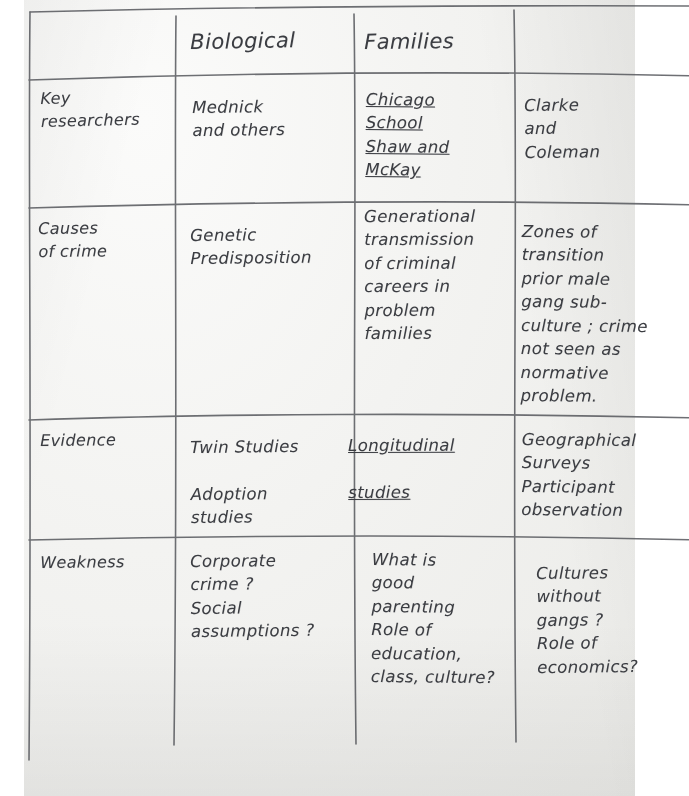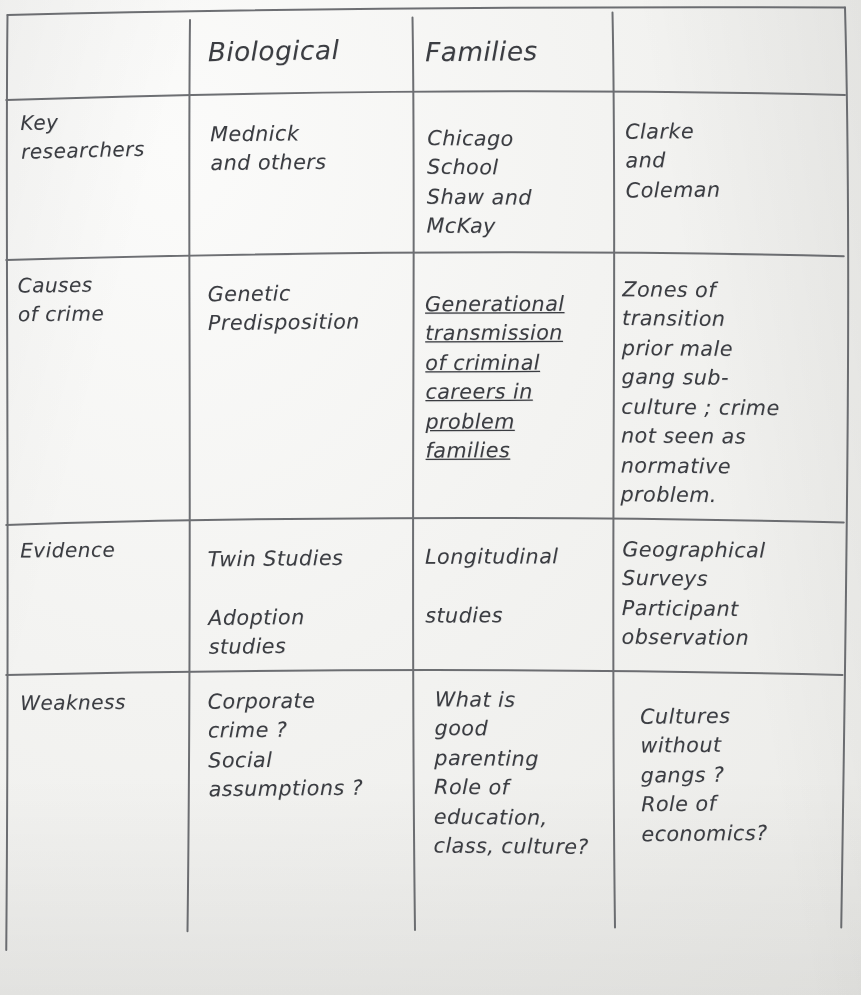--- a/index.html
+++ b/index.html
@@ -9,24 +9,25 @@
   }
   body {
     width: 689px;
     height: 796px;
     overflow: hidden;
     font-family: "DejaVu Sans", sans-serif;
   }
 
   #sheet {
     position: relative;
-    width: 689px;
+    width: 611px;
     height: 796px;
     background:
       radial-gradient(ellipse at 20% 15%, #fbfbfa 0%, #f3f3f1 45%, #ebebe8 100%);
+    margin-left: 24px;
   }
 
   
   .paper-shade {
     position: absolute;
     inset: 0;
     background:
       linear-gradient(105deg, rgba(0,0,0,0.035) 0%, rgba(0,0,0,0) 18%),
       linear-gradient(260deg, rgba(0,0,0,0.05) 0%, rgba(0,0,0,0) 22%),
       linear-gradient(180deg, rgba(0,0,0,0.0) 78%, rgba(0,0,0,0.055) 100%);
@@ -96,53 +97,53 @@
     </g>
   </svg>
 
   <div class="cell hand hdr tilt-a" style="left:166px; top:28px; width:160px;">Biological</div>
   <div class="cell hand hdr tilt-b" style="left:340px; top:28px; width:150px;">Families</div>
 
   <div class="cell hand rowlabel tilt-c" style="left:16px; top:88px; width:132px;">Key
 researchers</div>
   <div class="cell hand body tilt-b" style="left:168px; top:96px; width:158px;">Mednick
 and others</div>
-  <div class="cell hand body tilt-d" style="left:342px; top:99px; width:146px;">Chicago
+  <div class="cell hand body tilt-d" style="left:342px; top:88px; width:146px;text-decoration:underline;">Chicago
 School
 Shaw and
 McKay</div>
   <div class="cell hand body tilt-b" style="left:500px; top:94px; width:170px;">Clarke
 and
 Coleman</div>
 
   <div class="cell hand rowlabel tilt-b" style="left:14px; top:218px; width:134px;">Causes
 of crime</div>
   <div class="cell hand body tilt-b" style="left:166px; top:224px; width:164px;">Genetic
 Predisposition</div>
-  <div class="cell hand body tilt-e" style="left:340px; top:232px; width:152px;text-decoration:underline;">Generational
+  <div class="cell hand body tilt-e" style="left:340px; top:205px; width:152px;">Generational
 transmission
 of criminal
 careers in
 problem
 families</div>
   <div class="cell hand body tilt-d" style="left:498px; top:220px; width:176px;">Zones of
 transition
 prior male
 gang sub-
 culture ; crime
 not seen as
 normative
 problem.</div>
 
   <div class="cell hand rowlabel tilt-b" style="left:16px; top:430px; width:130px;">Evidence</div>
   <div class="cell hand body tilt-b" style="left:166px; top:436px; width:164px;">Twin Studies
 
 Adoption
 studies</div>
-  <div class="cell hand body tilt-e" style="left:340px; top:434px; width:152px;">Longitudinal
+  <div class="cell hand body tilt-e" style="left:324px; top:434px; width:152px;text-decoration:underline;">Longitudinal
 
 studies</div>
   <div class="cell hand body tilt-d" style="left:498px; top:428px; width:180px;">Geographical
 Surveys
 Participant
 observation</div>
 
   <div class="cell hand rowlabel tilt-b" style="left:16px; top:552px; width:130px;">Weakness</div>
   <div class="cell hand body tilt-b" style="left:166px; top:550px; width:166px;">Corporate
 crime ?

